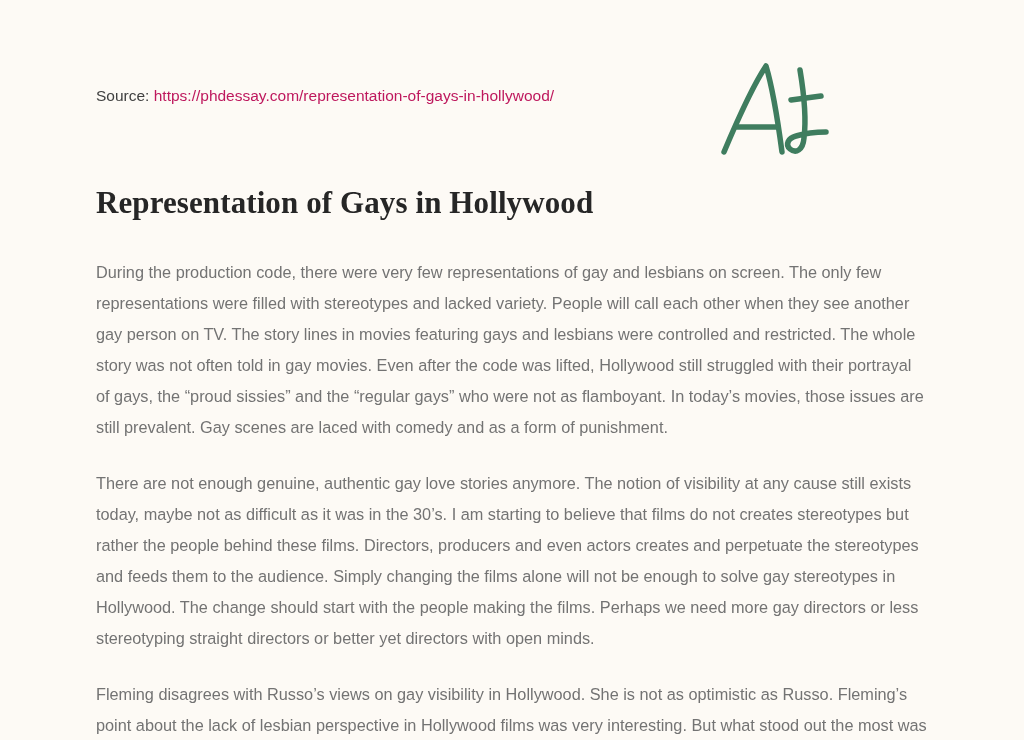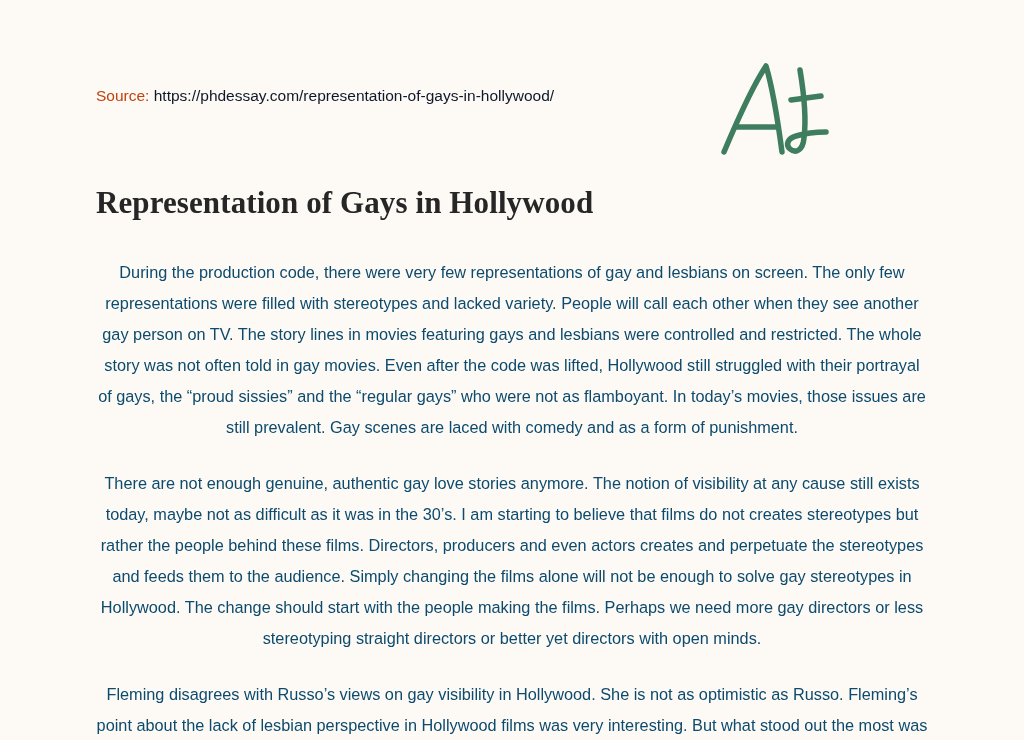--- a/index.html
+++ b/index.html
@@ -42,24 +42,24 @@
   .brand-name {
     font-weight: bold;
     color: #2b2b2b;
   }
   .source-line {
     margin-top: 21px;
     font-size: 15.5px;
     color: #4f4f4f;
   }
   .source-label {
-    color: #c2410c;
+    color: #404040;
   }
   .source-url {
-    color: #0f172a;
+    color: #be185d;
     text-decoration: none;
   }
   .logo {
     position: absolute;
     right: 96px;
     top: 56px;
     width: 118px;
     height: 105px;
   }
   .logo svg {
@@ -74,22 +74,22 @@
     font-family: Liberation Serif, serif;
   }
   .article {
     margin-top: 36px;
     width: 832px;
   }
   .article p {
     margin: 0 0 25px 0;
     font-size: 16.3px;
     line-height: 31px;
-    color: #0c4a6e;
-    text-align: center;
+    color: #737373;
+    text-align: left;
   }
 </style>
 </head>
 <body>
 
 <div class="page">
 
   <div class="header">
     <div class="source-line">
       <span class="source-label">Source: </span><a class="source-url" href="#">https://phdessay.com/representation-of-gays-in-hollywood/</a>

